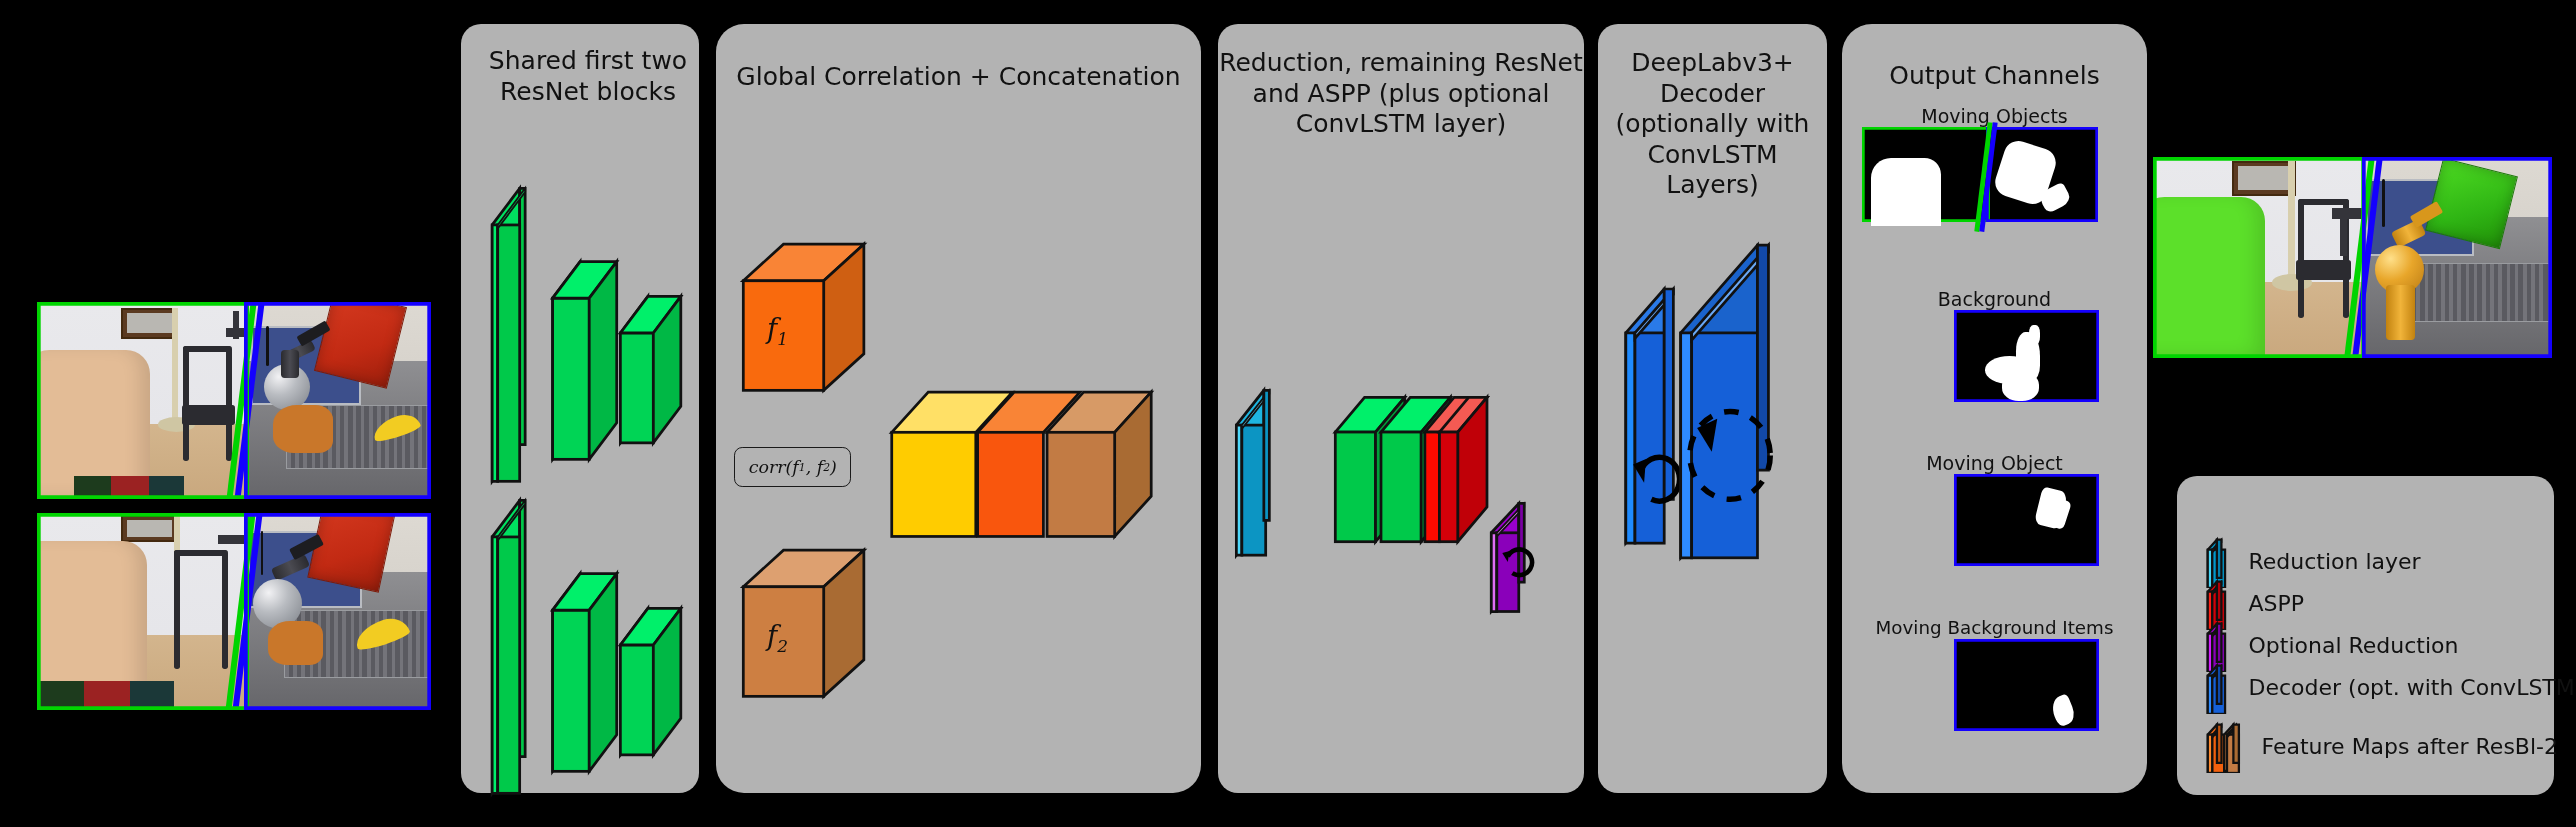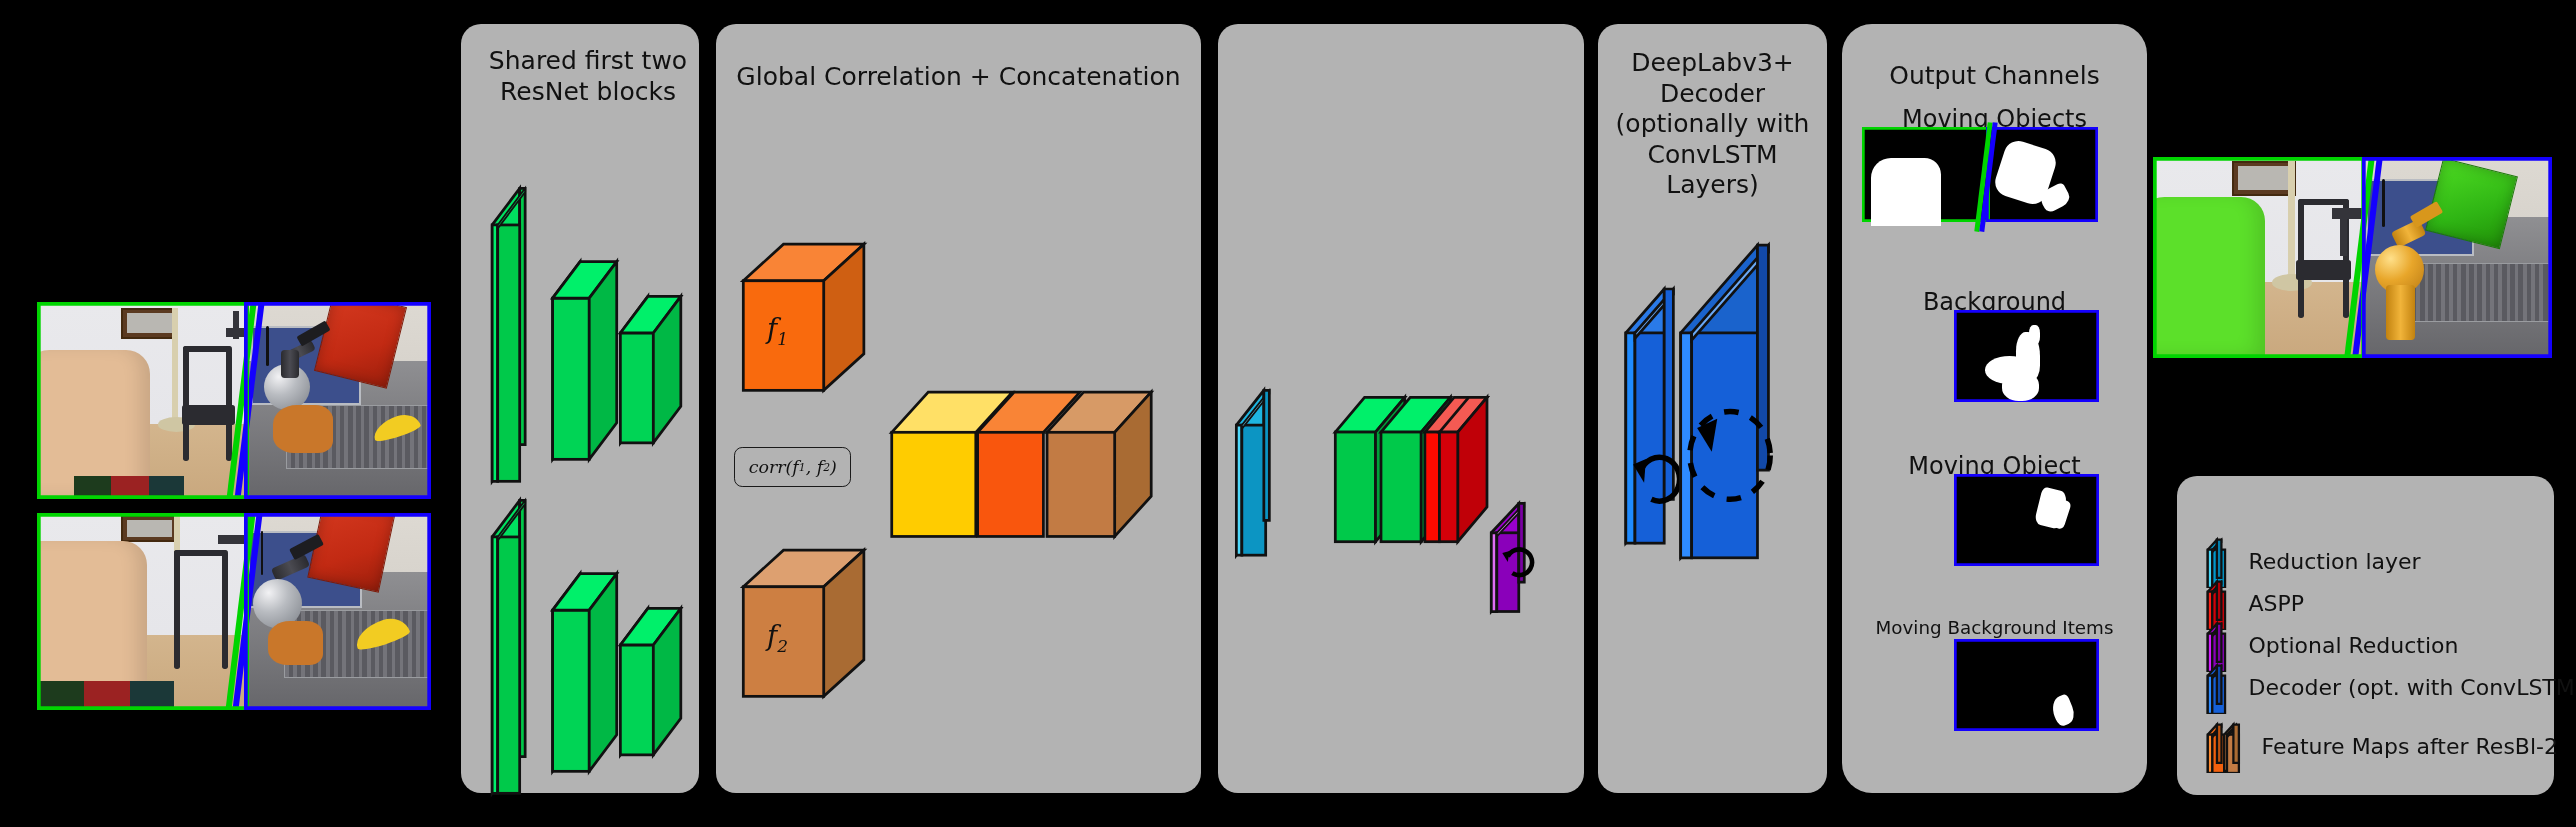--- a/index.html
+++ b/index.html
@@ -26,21 +26,21 @@
     color: #111;
     font-size: 25px;
     line-height: 1.22;
     white-space: pre-line;
     font-family: "DejaVu Sans", sans-serif;
   }
   .sub-title {
     position: absolute;
     text-align: center;
     color: #111;
-    font-size: 24px;
+    font-size: 19px;
     white-space: nowrap;
   }
 
   
   .photo {
     position: absolute;
     overflow: hidden;
     background: #000;
   }
   .photo .half {
@@ -360,21 +360,21 @@
         <polygon points="78,140 108,100 148,100 118,140" fill="#00f06a" stroke="#111" stroke-width="3"></polygon>
         <polygon points="118,140 148,100 148,276 118,316" fill="#00b845" stroke="#111" stroke-width="3"></polygon>
         <polygon points="152,178 182,138 182,258 152,298" fill="#00e060" stroke="#111" stroke-width="3"></polygon>
         <rect x="152" y="178" width="36" height="120" fill="#00d455" stroke="#111" stroke-width="3"></rect>
         <polygon points="152,178 182,138 218,138 188,178" fill="#00f06a" stroke="#111" stroke-width="3"></polygon>
         <polygon points="188,178 218,138 218,258 188,298" fill="#00b845" stroke="#111" stroke-width="3"></polygon>
       </svg>
     </div>
   </div>
 
-  <div class="panel" style="left:716px; top:24px; width:485px; height:769px;">
+  <div class="panel" style="left:716px; top:24px; width:485px; height:769px;border-radius:28px;">
     <div class="panel-title" style="top:38px;">Global Correlation + Concatenation</div>
 
     <div class="blk" style="left:20px; top:211px;">
       <svg width="137" height="160" viewBox="0 0 150 175">
         <polygon points="8,50 52,10 140,10 96,50" fill="#f98436" stroke="#111" stroke-width="3"></polygon>
         <polygon points="96,50 140,10 140,130 96,170" fill="#cf5f12" stroke="#111" stroke-width="3"></polygon>
         <rect x="8" y="50" width="88" height="120" fill="#f96a0d" stroke="#111" stroke-width="3"></rect>
       </svg>
     </div>
     <div class="label-math" style="left:51px; top:288px;">
@@ -410,20 +410,23 @@
         <rect x="100" y="66" width="72" height="114" fill="#f9560d" stroke="#111" stroke-width="3"></rect>
 
         <polygon points="176,66 216,22 290,22 250,66" fill="#d79a66" stroke="#111" stroke-width="3"></polygon>
         <polygon points="250,66 290,22 290,136 250,180" fill="#a96b33" stroke="#111" stroke-width="3"></polygon>
         <rect x="176" y="66" width="74" height="114" fill="#c27b44" stroke="#111" stroke-width="3"></rect>
       </svg>
     </div>
   </div>
 
   <div class="panel" style="left:1218px; top:24px; width:366px; height:769px;">
+    <div class="panel-title" style="top:24px;">Reduction, remaining ResNet
+and ASPP (plus optional
+ConvLSTM layer)</div>
 
     <div class="blk" style="left:9.2px; top:359px;">
       <svg width="92" height="174" viewBox="0 0 100 190">
         <polygon points="10,46 40,8 40,150 10,188" fill="#1eb5e0" stroke="#111" stroke-width="3"></polygon>
         <polygon points="10,46 16,46 16,188 10,188" fill="#4fd8fa" stroke="#111" stroke-width="3"></polygon>
         <rect x="16" y="46" width="26" height="142" fill="#0c95c3" stroke="#111" stroke-width="3"></rect>
         <polygon points="16,46 46,8 46,12 16,50" fill="#6fe3ff" stroke="#111" stroke-width="2"></polygon>
         <polygon points="40,8 46,8 46,150 40,150" fill="#0c95c3" stroke="#111" stroke-width="3"></polygon>
       </svg>
     </div>

